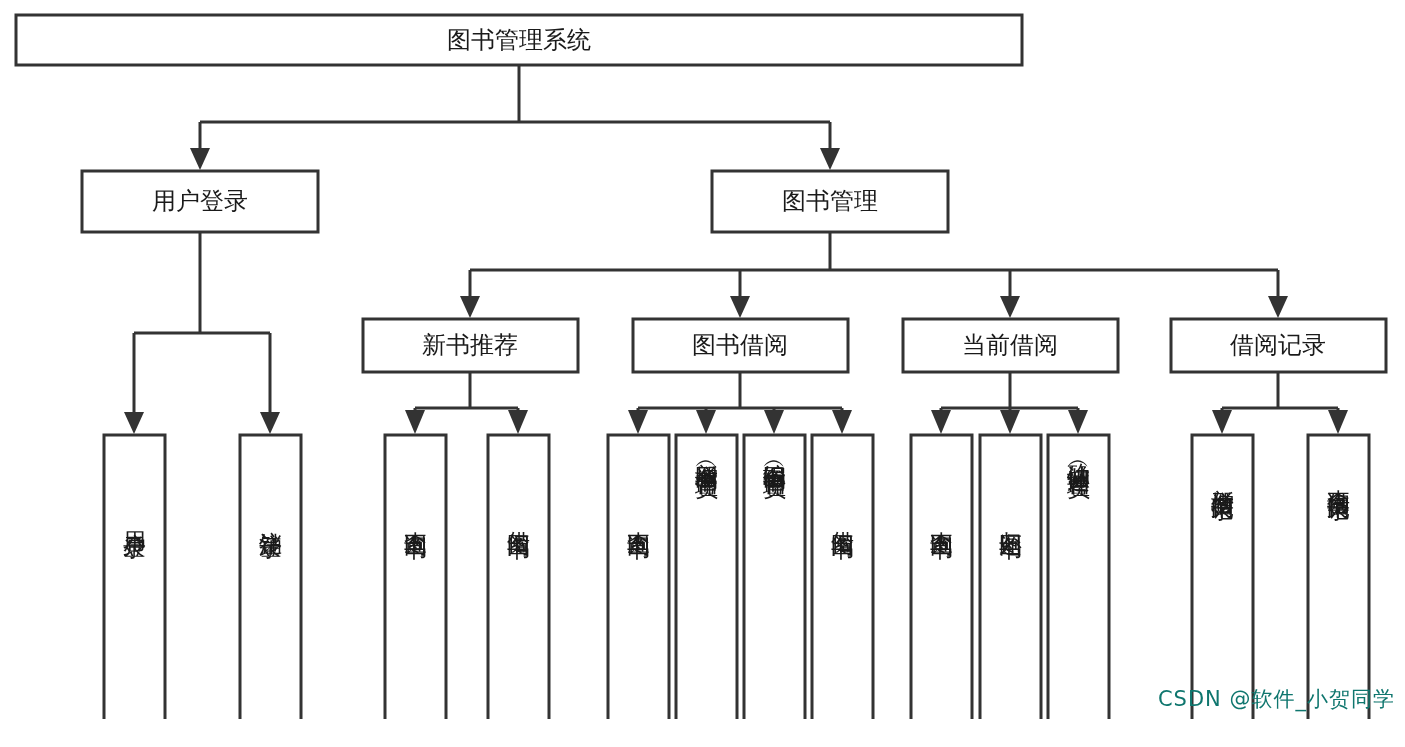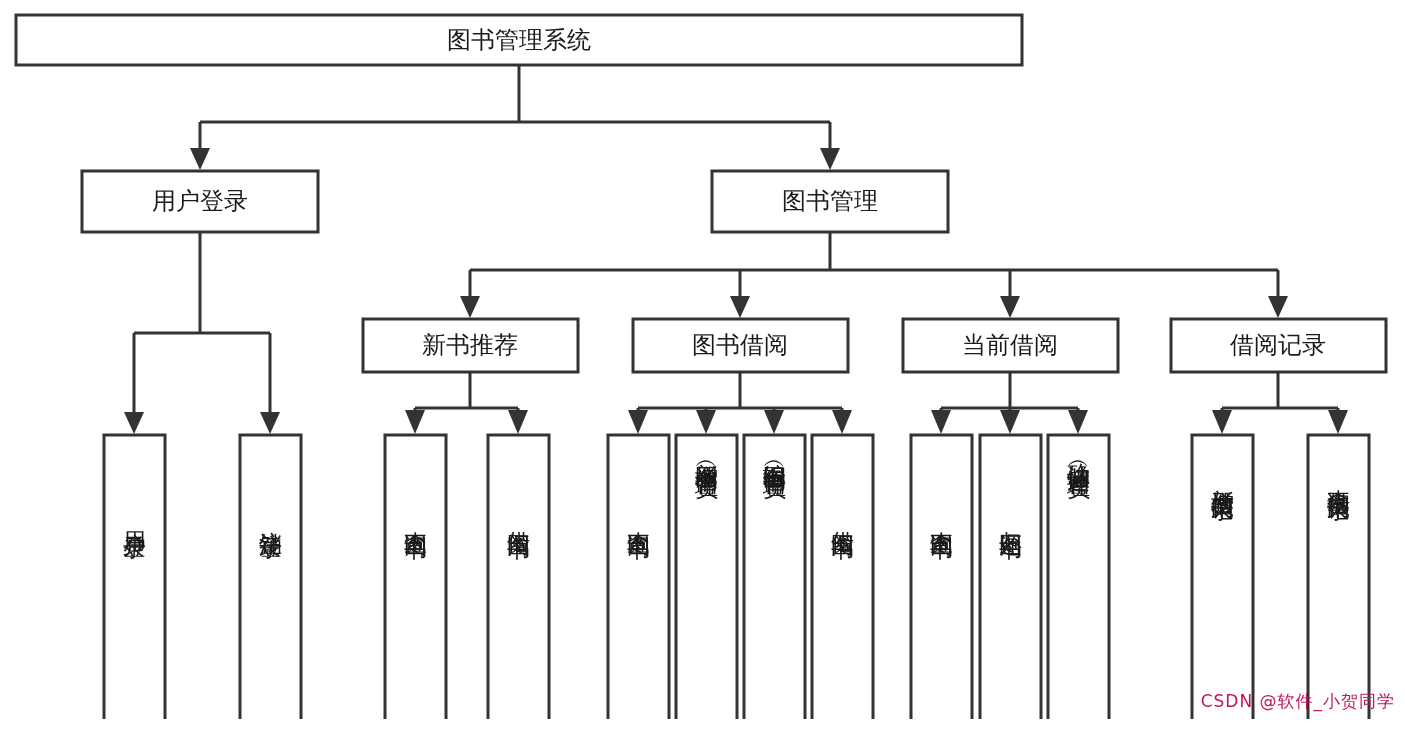--- a/index.html
+++ b/index.html
@@ -62,22 +62,22 @@
     line-height: 1.18;
     letter-spacing: 2px;
     color: #1a1a1a;
     white-space: nowrap;
   }
   .watermark {
     position: absolute;
     right: 10px;
     bottom: 6px;
     font-family: "DejaVu Sans", "Liberation Sans", sans-serif;
-    font-size: 17px;
-    color: #be185d;
+    font-size: 21px;
+    color: #0f766e;
     letter-spacing: 1px;
     user-select: none;
   }
 </style>
 </head>
 <body>
 
 <div id="diagram-root">
 
   <svg class="tree-canvas" viewBox="0 0 1405 747" xmlns="http://www.w3.org/2000/svg">

